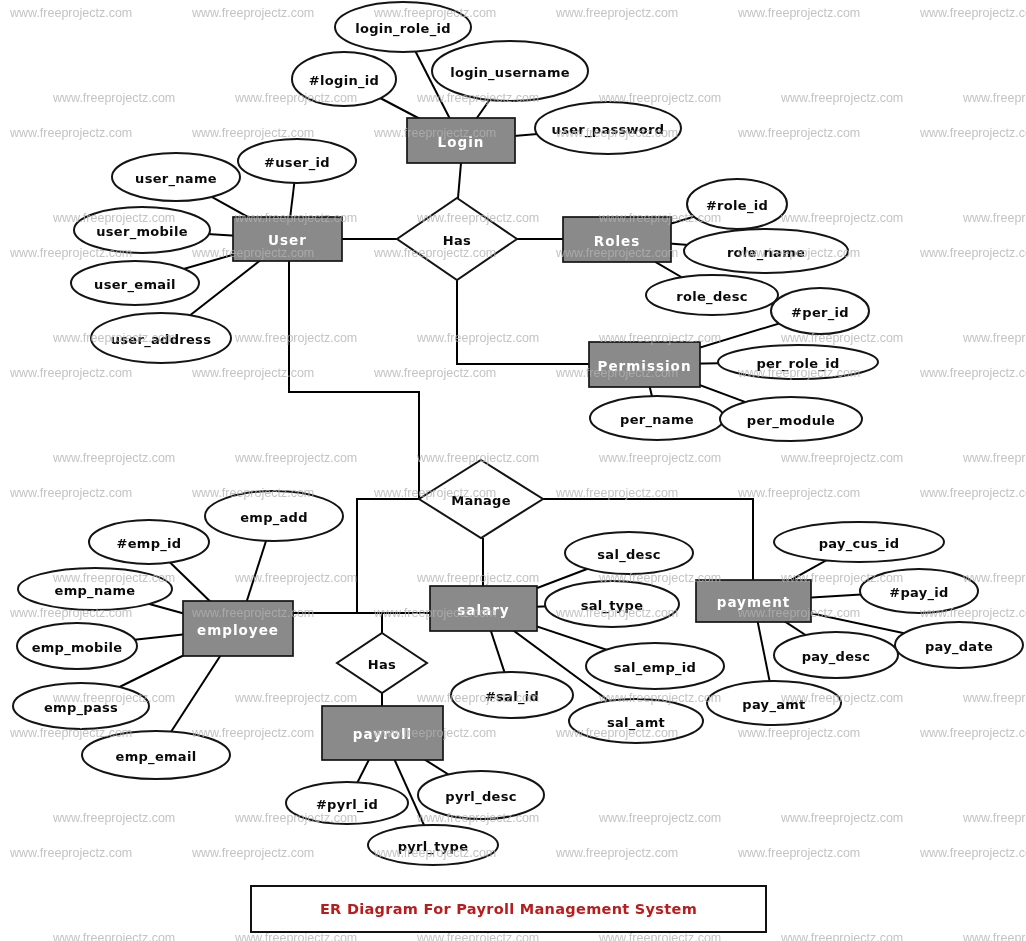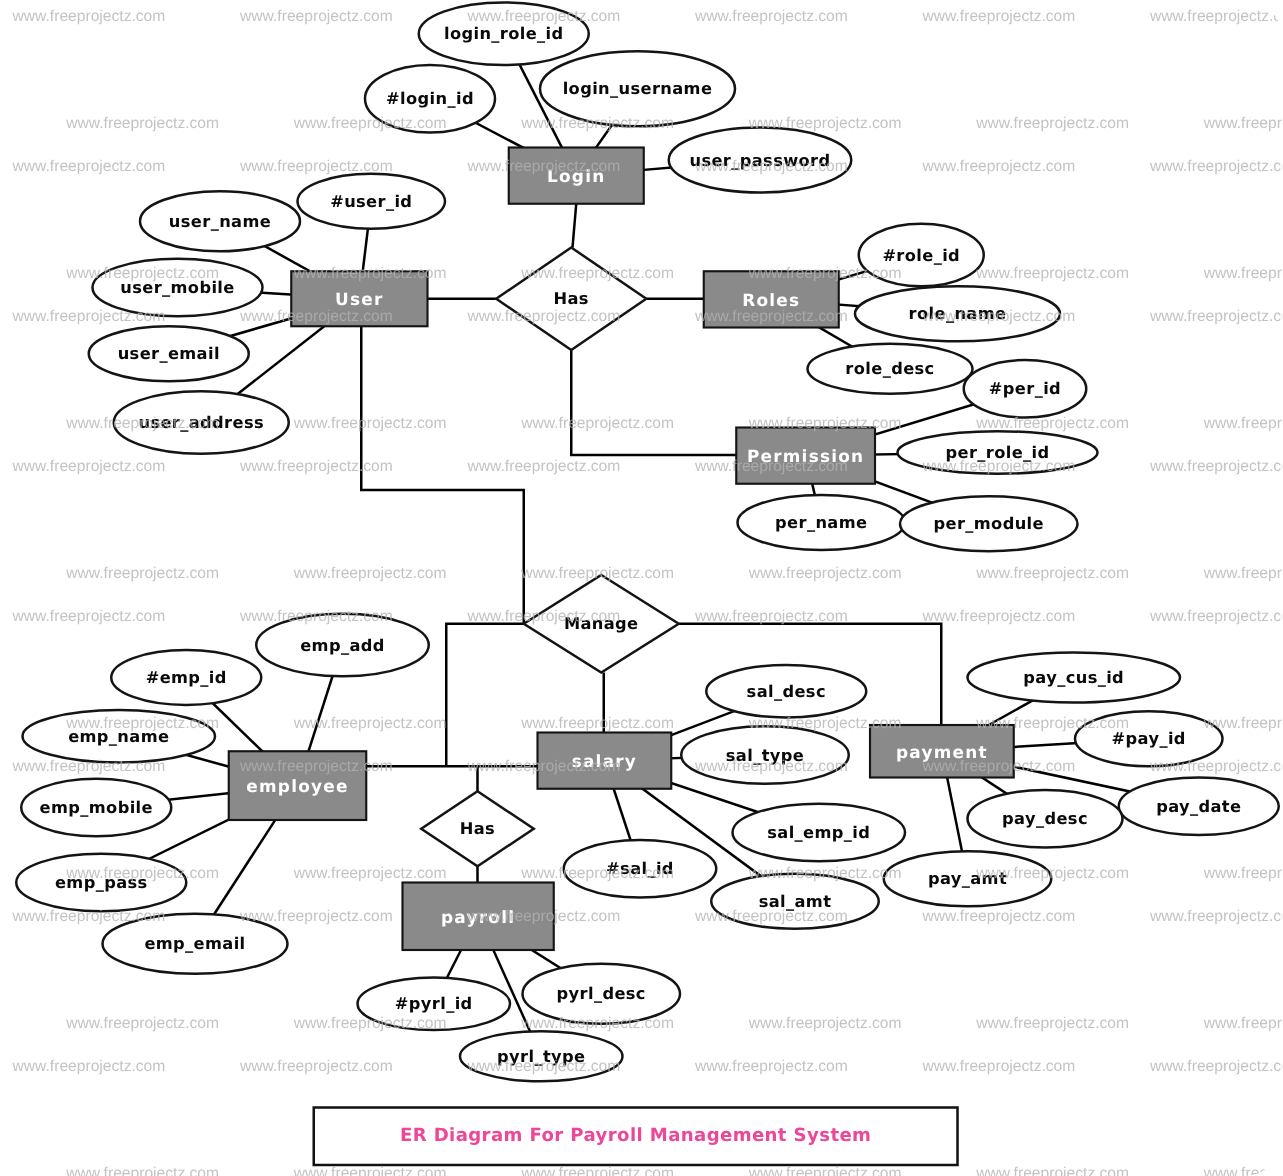--- a/index.html
+++ b/index.html
@@ -3,28 +3,28 @@
 <meta charset="utf-8">
 <style>
   html,body{margin:0;padding:0;background:#fff;}
   #stage{position:relative;width:1026px;height:941px;background:#ffffff;overflow:hidden;
          font-family:"DejaVu Sans",sans-serif;}
   #er-svg{position:absolute;left:0;top:0;}
   .lbl{font-family:"DejaVu Sans",sans-serif;font-weight:bold;font-size:13px;
        letter-spacing:0.3px;fill:#0a0a0a;}
   .entity-lbl{fill:#ffffff;font-size:13.5px;letter-spacing:1px;}
   #wm-layer{position:absolute;left:0;top:0;width:1026px;height:941px;
-            pointer-events:none;z-index:5;overflow:hidden;border-radius:31px;}
+            pointer-events:none;z-index:5;overflow:hidden;}
   .wm{position:absolute;font-family:"Liberation Sans",sans-serif;font-size:12.5px;
       line-height:15px;color:rgba(178,178,178,0.78);white-space:nowrap;}
   #title-box{position:absolute;left:250px;top:885px;width:513px;height:44px;
              border:2px solid #111;background:#fff;display:flex;align-items:center;
              justify-content:center;z-index:3;}
   #title-box span{font-family:"DejaVu Sans",sans-serif;font-weight:bold;font-size:14.5px;
-             letter-spacing:0.3px;color:#ec4899;}
+             letter-spacing:0.3px;color:#b91c1c;}
 </style>
 </head>
 <body>
 
 <div id="stage">
   <svg id="er-svg" width="1026" height="941" viewBox="0 0 1026 941">
       <line x1="403" y1="27" x2="461" y2="140.5" stroke="#000000" stroke-width="2"></line>
       <line x1="344" y1="79" x2="461" y2="140.5" stroke="#000000" stroke-width="2"></line>
       <line x1="510" y1="71" x2="461" y2="140.5" stroke="#000000" stroke-width="2"></line>
       <line x1="608" y1="128" x2="461" y2="140.5" stroke="#000000" stroke-width="2"></line>

